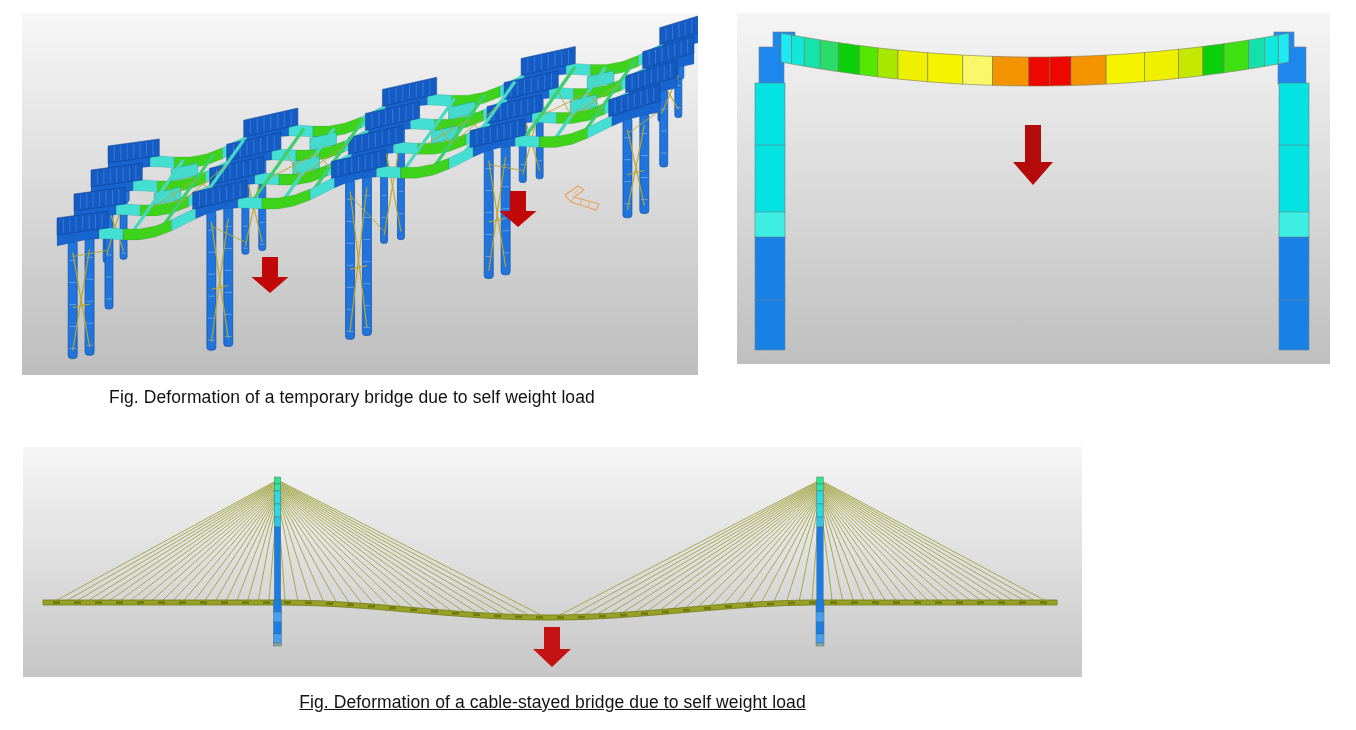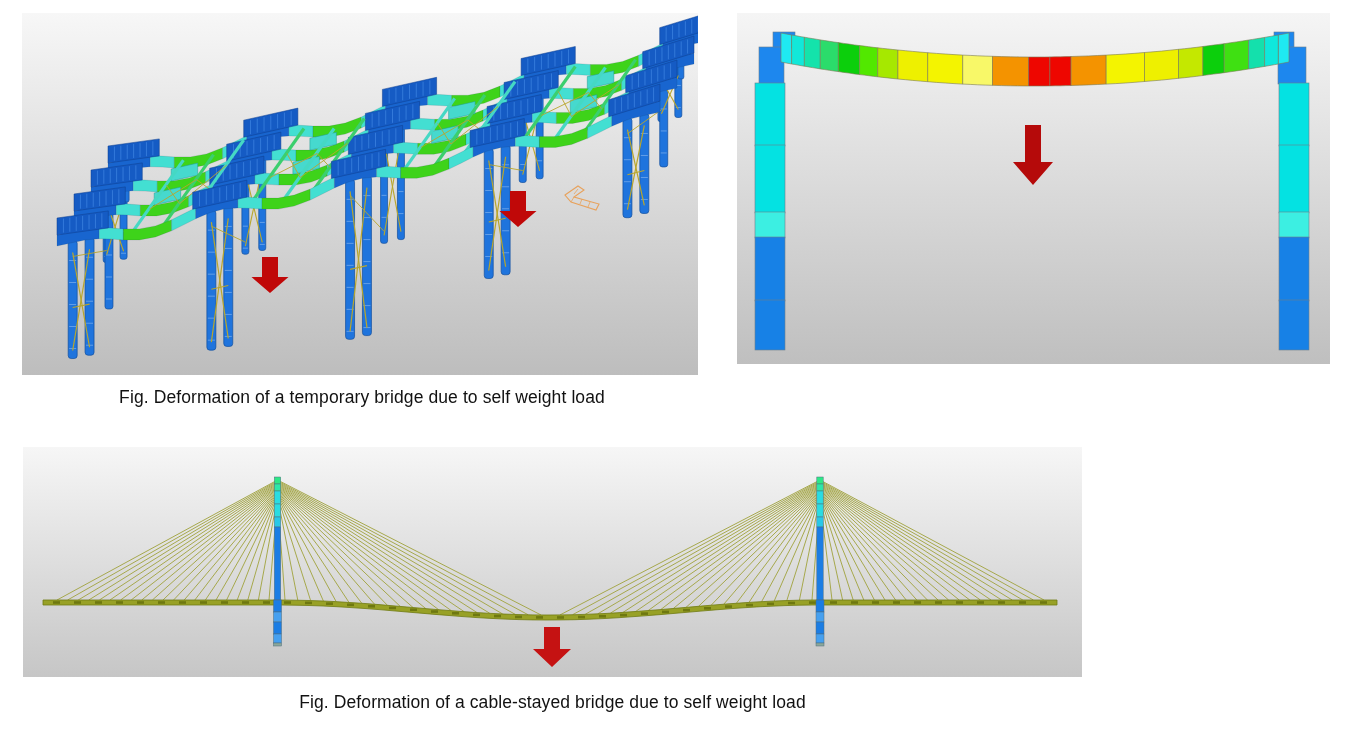--- a/index.html
+++ b/index.html
@@ -714,18 +714,18 @@
           <rect x="793" y="153" width="8" height="12" fill="#1b7de4" stroke="#4f6d7c" stroke-width="0.5"></rect>
           <rect x="793" y="165" width="8" height="10" fill="#46a0f0" stroke="#4f6d7c" stroke-width="0.5"></rect>
           <rect x="793" y="175" width="8" height="12" fill="#1b7de4" stroke="#4f6d7c" stroke-width="0.5"></rect>
           <rect x="793" y="187" width="8" height="9" fill="#46a0f0" stroke="#4f6d7c" stroke-width="0.5"></rect>
           <rect x="793" y="196" width="8" height="3" fill="#8aa79b" stroke="#4f6d7c" stroke-width="0.5"></rect>
         </g>
         <polygon points="521.0,180.0 537.0,180.0 537.0,202.0 548.0,202.0 529.0,220.0 510.0,202.0 521.0,202.0" fill="#c51212"></polygon>
       </svg>
   </div>
 
-  <div class="caption" style="left:24px;top:387px;width:676px;">Fig. Deformation of a temporary bridge due to self weight load</div>
-
-
-  <div class="caption" style="left:23px;top:692px;width:1059px;">Fig. Deformation of a cable-stayed bridge due to self weight load</div>
+  <div class="caption" style="left:14px;top:387px;width:676px;">Fig. Deformation of a temporary bridge due to self weight load</div>
+
+
+  <div class="caption" style="left:23px;top:692px;width:1059px;text-decoration:underline;">Fig. Deformation of a cable-stayed bridge due to self weight load</div>
 
 </div>
 
 </body></html>

